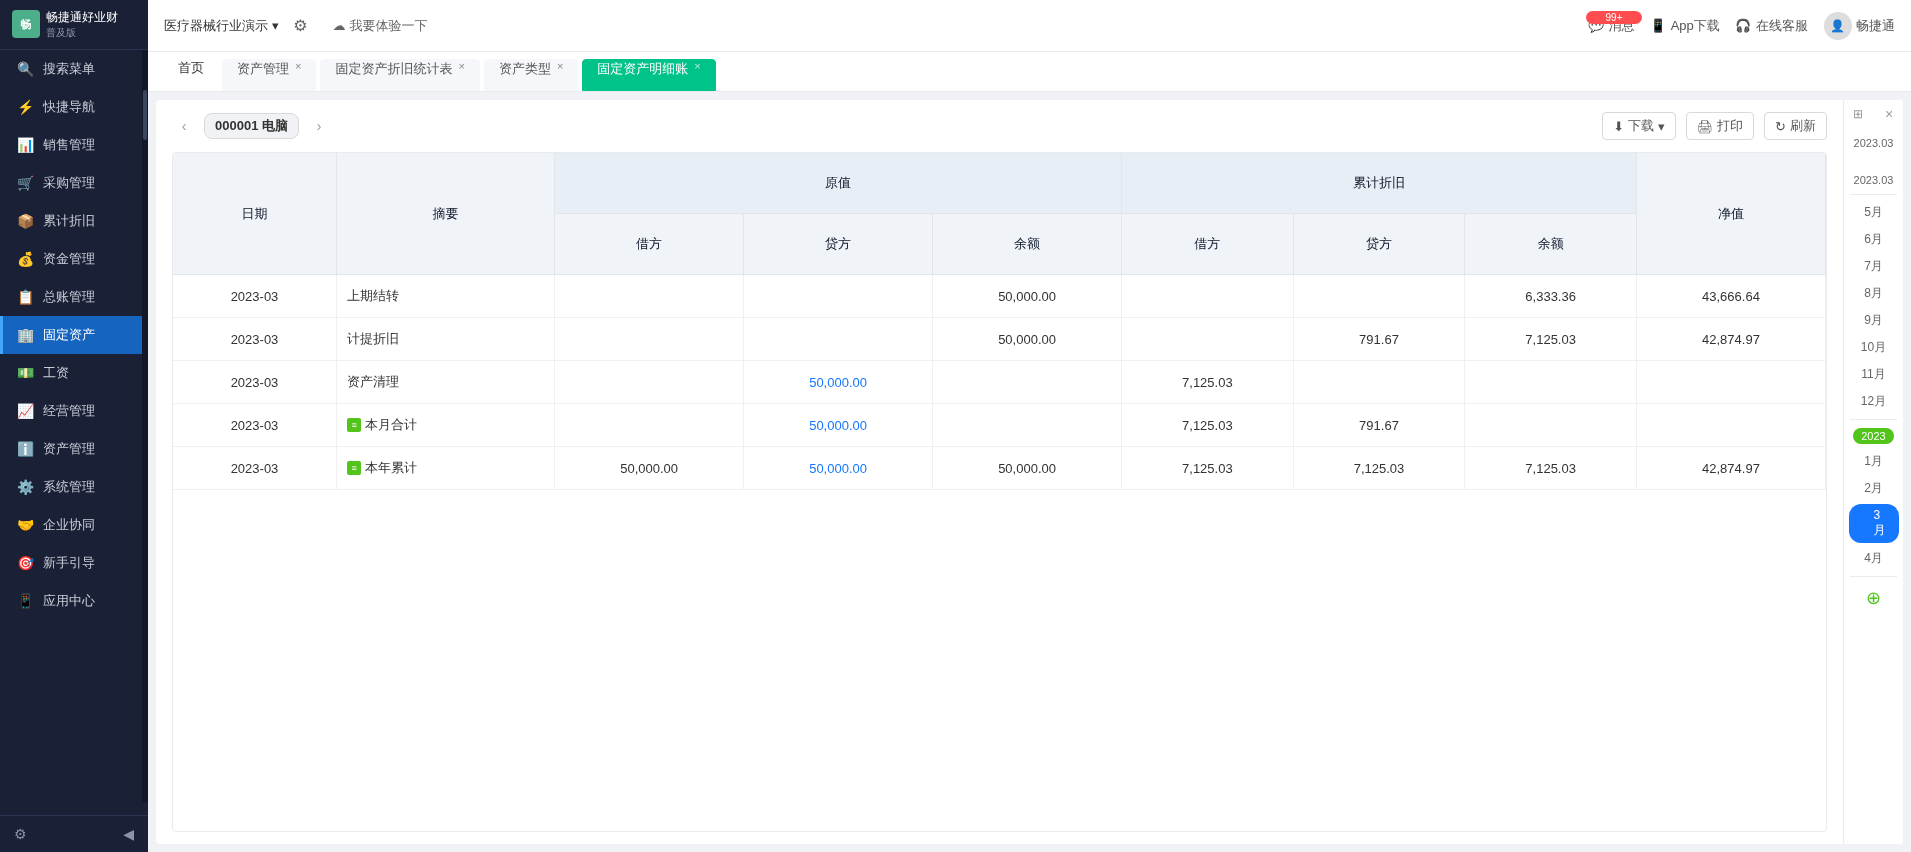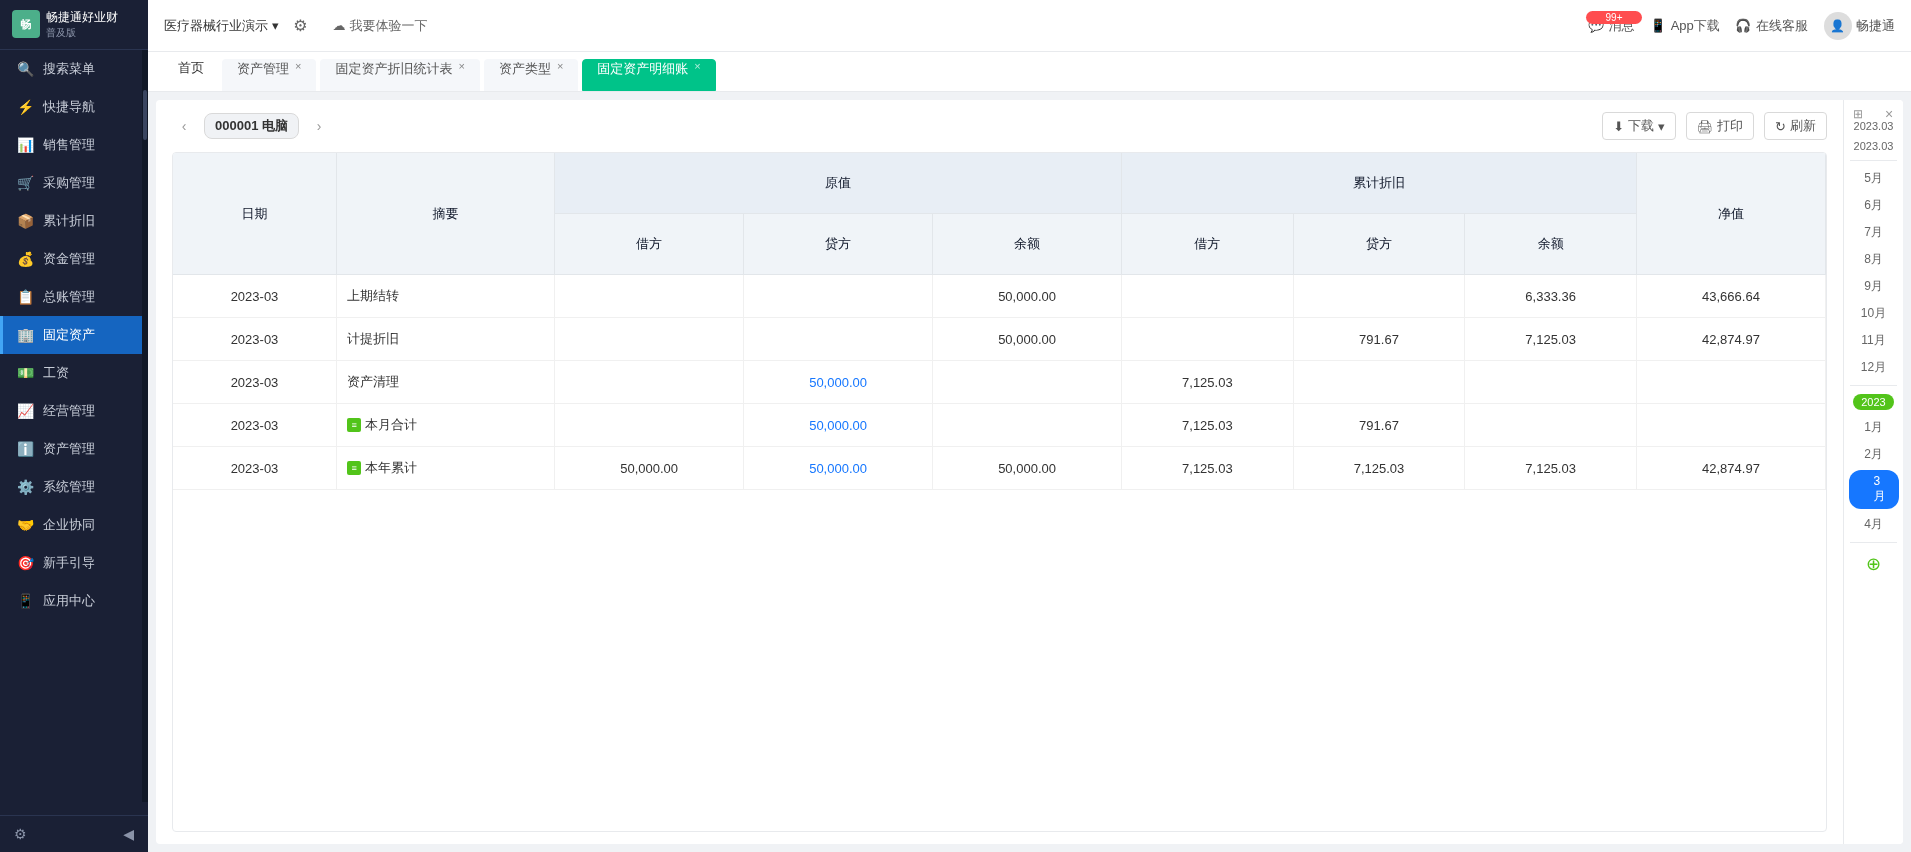--- a/index.html
+++ b/index.html
@@ -330,20 +330,21 @@
       padding: 8px 0;
       overflow-y: auto;
       position: relative;
     }
     .timeline-header {
       font-size: 11px;
       color: #666;
       text-align: left;
       padding: 4px 0;
       font-weight: 500;
+      margin-top: 17px;
     }
     .timeline-item {
       width: 100%;
       text-align: center;
       padding: 5px 4px;
       font-size: 12px;
       color: #666;
       cursor: pointer;
       position: relative;
     }

